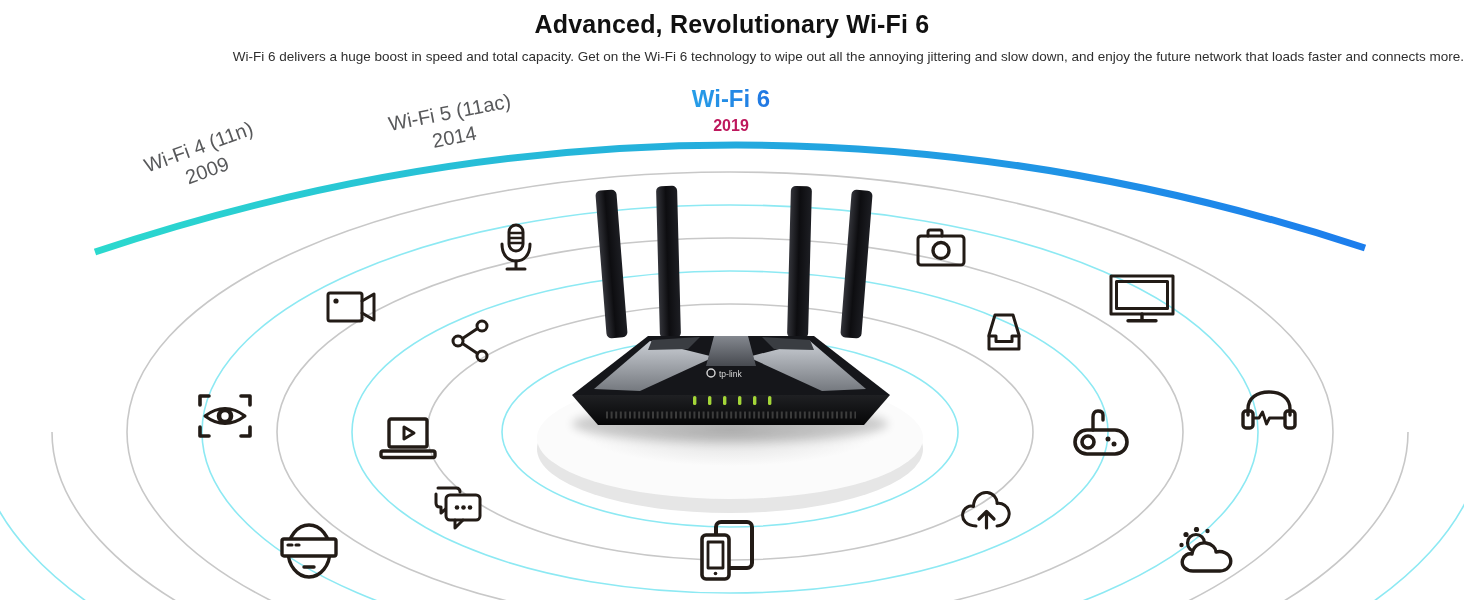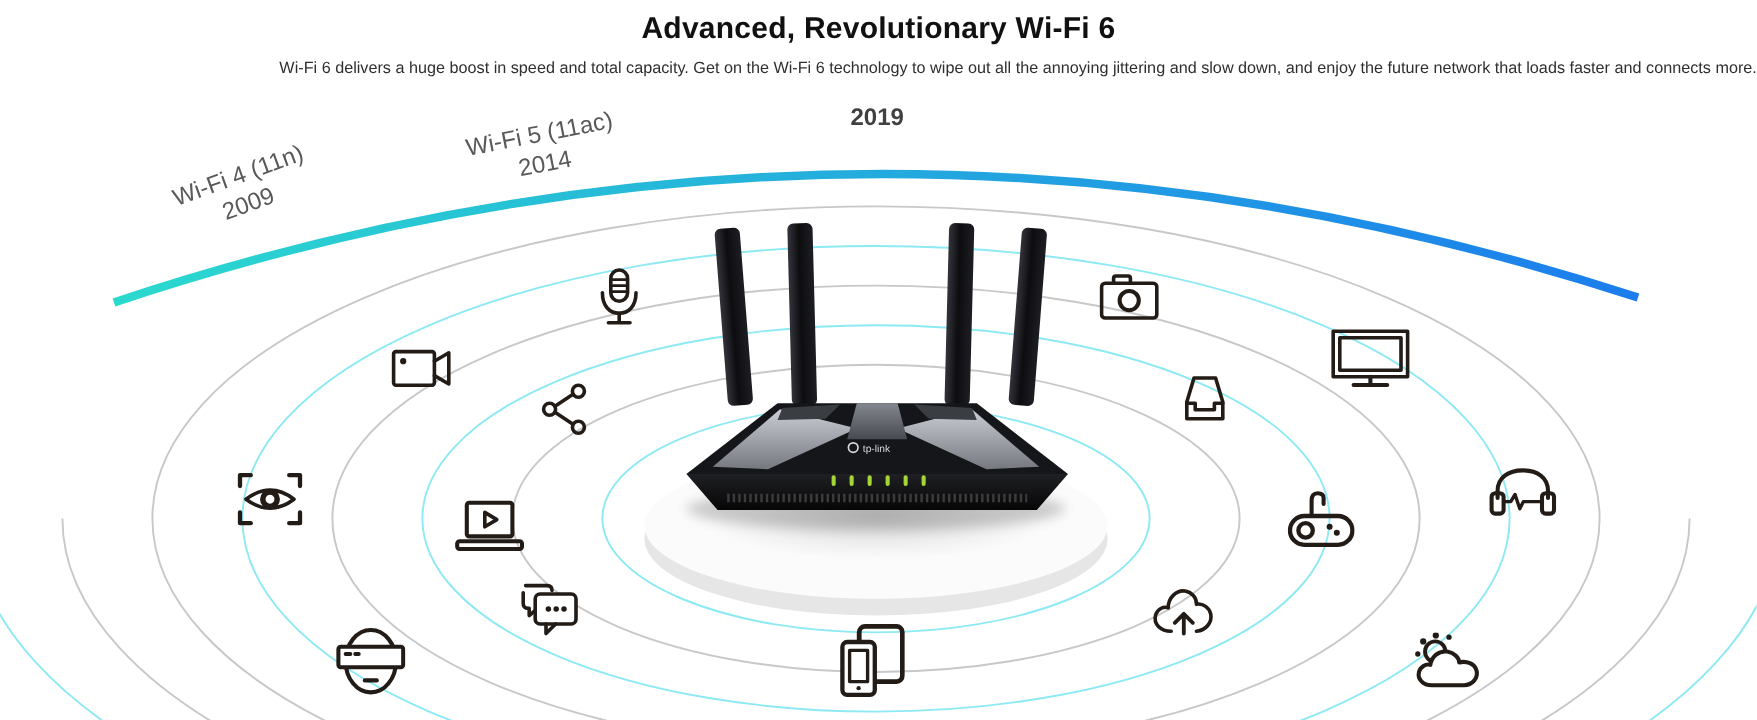--- a/index.html
+++ b/index.html
@@ -20,21 +20,21 @@
   .gen-label{position:absolute;text-align:center;color:var(--label-gray);line-height:1.25;}
   .gen-label .l1{font-size:20px;}
   .gen-label .l2{font-size:20px;}
   .wifi4{left:118px;top:134px;width:170px;transform:rotate(-20deg);}
   .wifi5{left:367px;top:100px;width:170px;transform:rotate(-11deg);}
   .wifi6{left:646px;top:84px;width:170px;}
   .wifi6 .l1{font-size:24px;font-weight:bold;color:#1d5fe0;
      background:linear-gradient(90deg,var(--wifi6-start),var(--wifi6-end));
      -webkit-background-clip:text;background-clip:text;
      -webkit-text-fill-color:transparent;color:transparent;}
-  .wifi6 .l2{font-size:20px;font-weight:bold;color:#404040;margin-top:2px;}
+  .wifi6 .l2{font-size:16px;font-weight:bold;color:#be185d;margin-top:2px;}
   .scene{position:absolute;left:0;top:0;}
   .dev{position:absolute;transform:translate(-50%,-50%);color:var(--icon);}
   .dev svg{display:block;fill:none;stroke:currentColor;stroke-width:3;
            stroke-linecap:round;stroke-linejoin:round;}
 </style>
 </head>
 <body>
 
 <div class="stage">
 
@@ -125,20 +125,21 @@
 
   <div class="gen-label wifi4">
     <div class="l1">Wi-Fi 4 (11n)</div>
     <div class="l2">2009</div>
   </div>
   <div class="gen-label wifi5">
     <div class="l1">Wi-Fi 5 (11ac)</div>
     <div class="l2">2014</div>
   </div>
   <div class="gen-label wifi6">
+    <div class="l1">Wi-Fi 6</div>
     <div class="l2">2019</div>
   </div>
 
   <div class="dev" style="left:352px;top:307px">
     <svg width="56" height="44" viewBox="0 0 56 44">
       <rect x="4" y="8" width="34" height="28" rx="2"></rect>
       <circle cx="12" cy="16" r="2.6" fill="currentColor" stroke="none"></circle>
       <path d="M38 16 L50 9 V35 L38 28"></path>
     </svg>
   </div>

